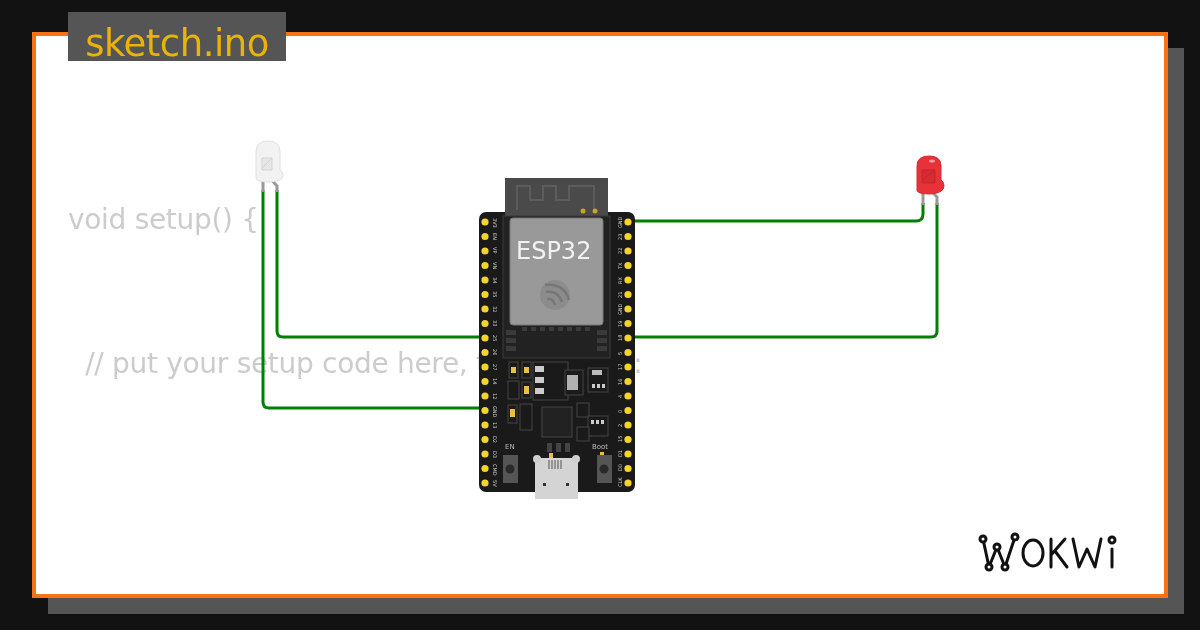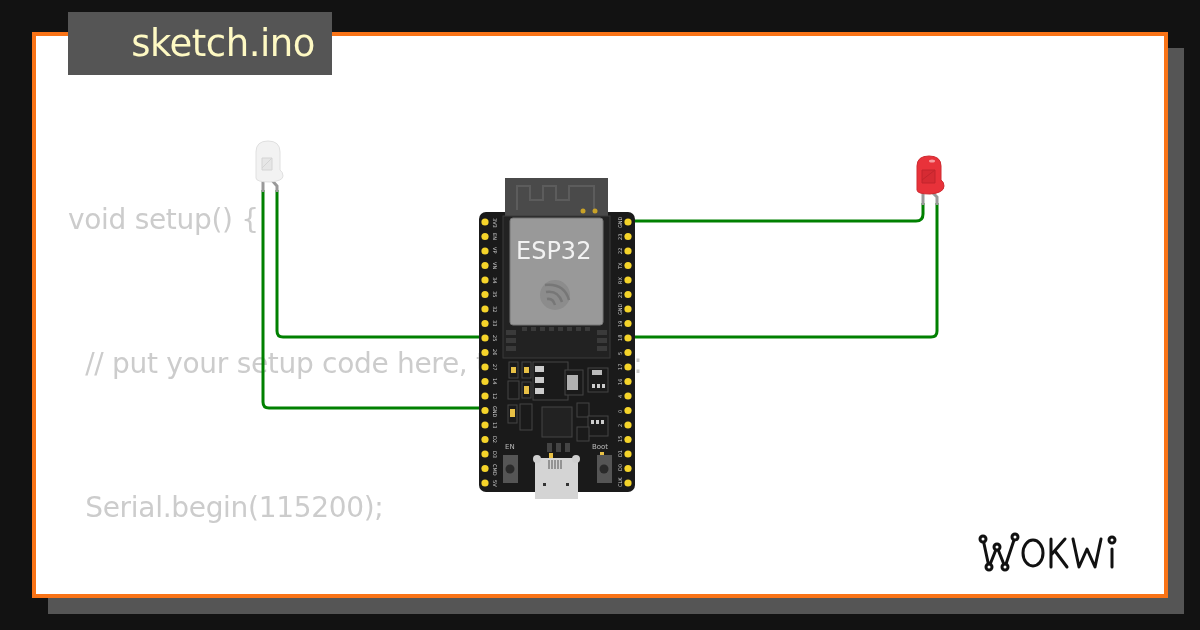--- a/index.html
+++ b/index.html
@@ -1,33 +1,32 @@
 <!DOCTYPE html>
 <html><head>
 <meta charset="utf-8">
 <style>
   html, body { margin:0; padding:0; }
   body { width:1200px; height:630px; background:#121212; position:relative; overflow:hidden; font-family:"DejaVu Sans", sans-serif; }
   .shadow { position:absolute; left:48px; top:48px; width:1136px; height:566px; background:#555555; }
   .panel { position:absolute; left:32px; top:32px; width:1128px; height:558px; background:#ffffff; border:4px solid #f97316; overflow:hidden; }
-  .tab { position:absolute; left:68px; top:12px; width:218px; height:63px; background:#555555; color:#fef9c3; font-family:"DejaVu Sans", sans-serif; font-size:37px; line-height:63px; text-align:center; z-index:5; letter-spacing:-0.5px;padding-left:46px; }
+  .tab { position:absolute; left:68px; top:12px; width:218px; height:49px; background:#555555; color:#eab308; font-family:"DejaVu Sans", sans-serif; font-size:37px; line-height:63px; text-align:center; z-index:5; letter-spacing:-0.5px; }
   .code { position:absolute; left:32px; top:64px; margin:0; font-family:"DejaVu Sans", sans-serif; font-size:28px; line-height:48px; color:#cccccc; white-space:pre; letter-spacing:-0.3px; }
   .code div { height:48px; }
   .circuit { position:absolute; left:0; top:0; width:1200px; height:630px; z-index:3; }
   .logo { position:absolute; left:975px; top:525px; z-index:4; }
 </style>
 </head>
 <body>
 
 <div class="shadow"></div>
 <div class="panel">
   <div class="code">
     <div>void setup() {</div>
     <div>  // put your setup code here, to run once:</div>
-    <div>  Serial.begin(115200);</div>
     
     
     
     
     
     
     
     
   </div>
 </div>

